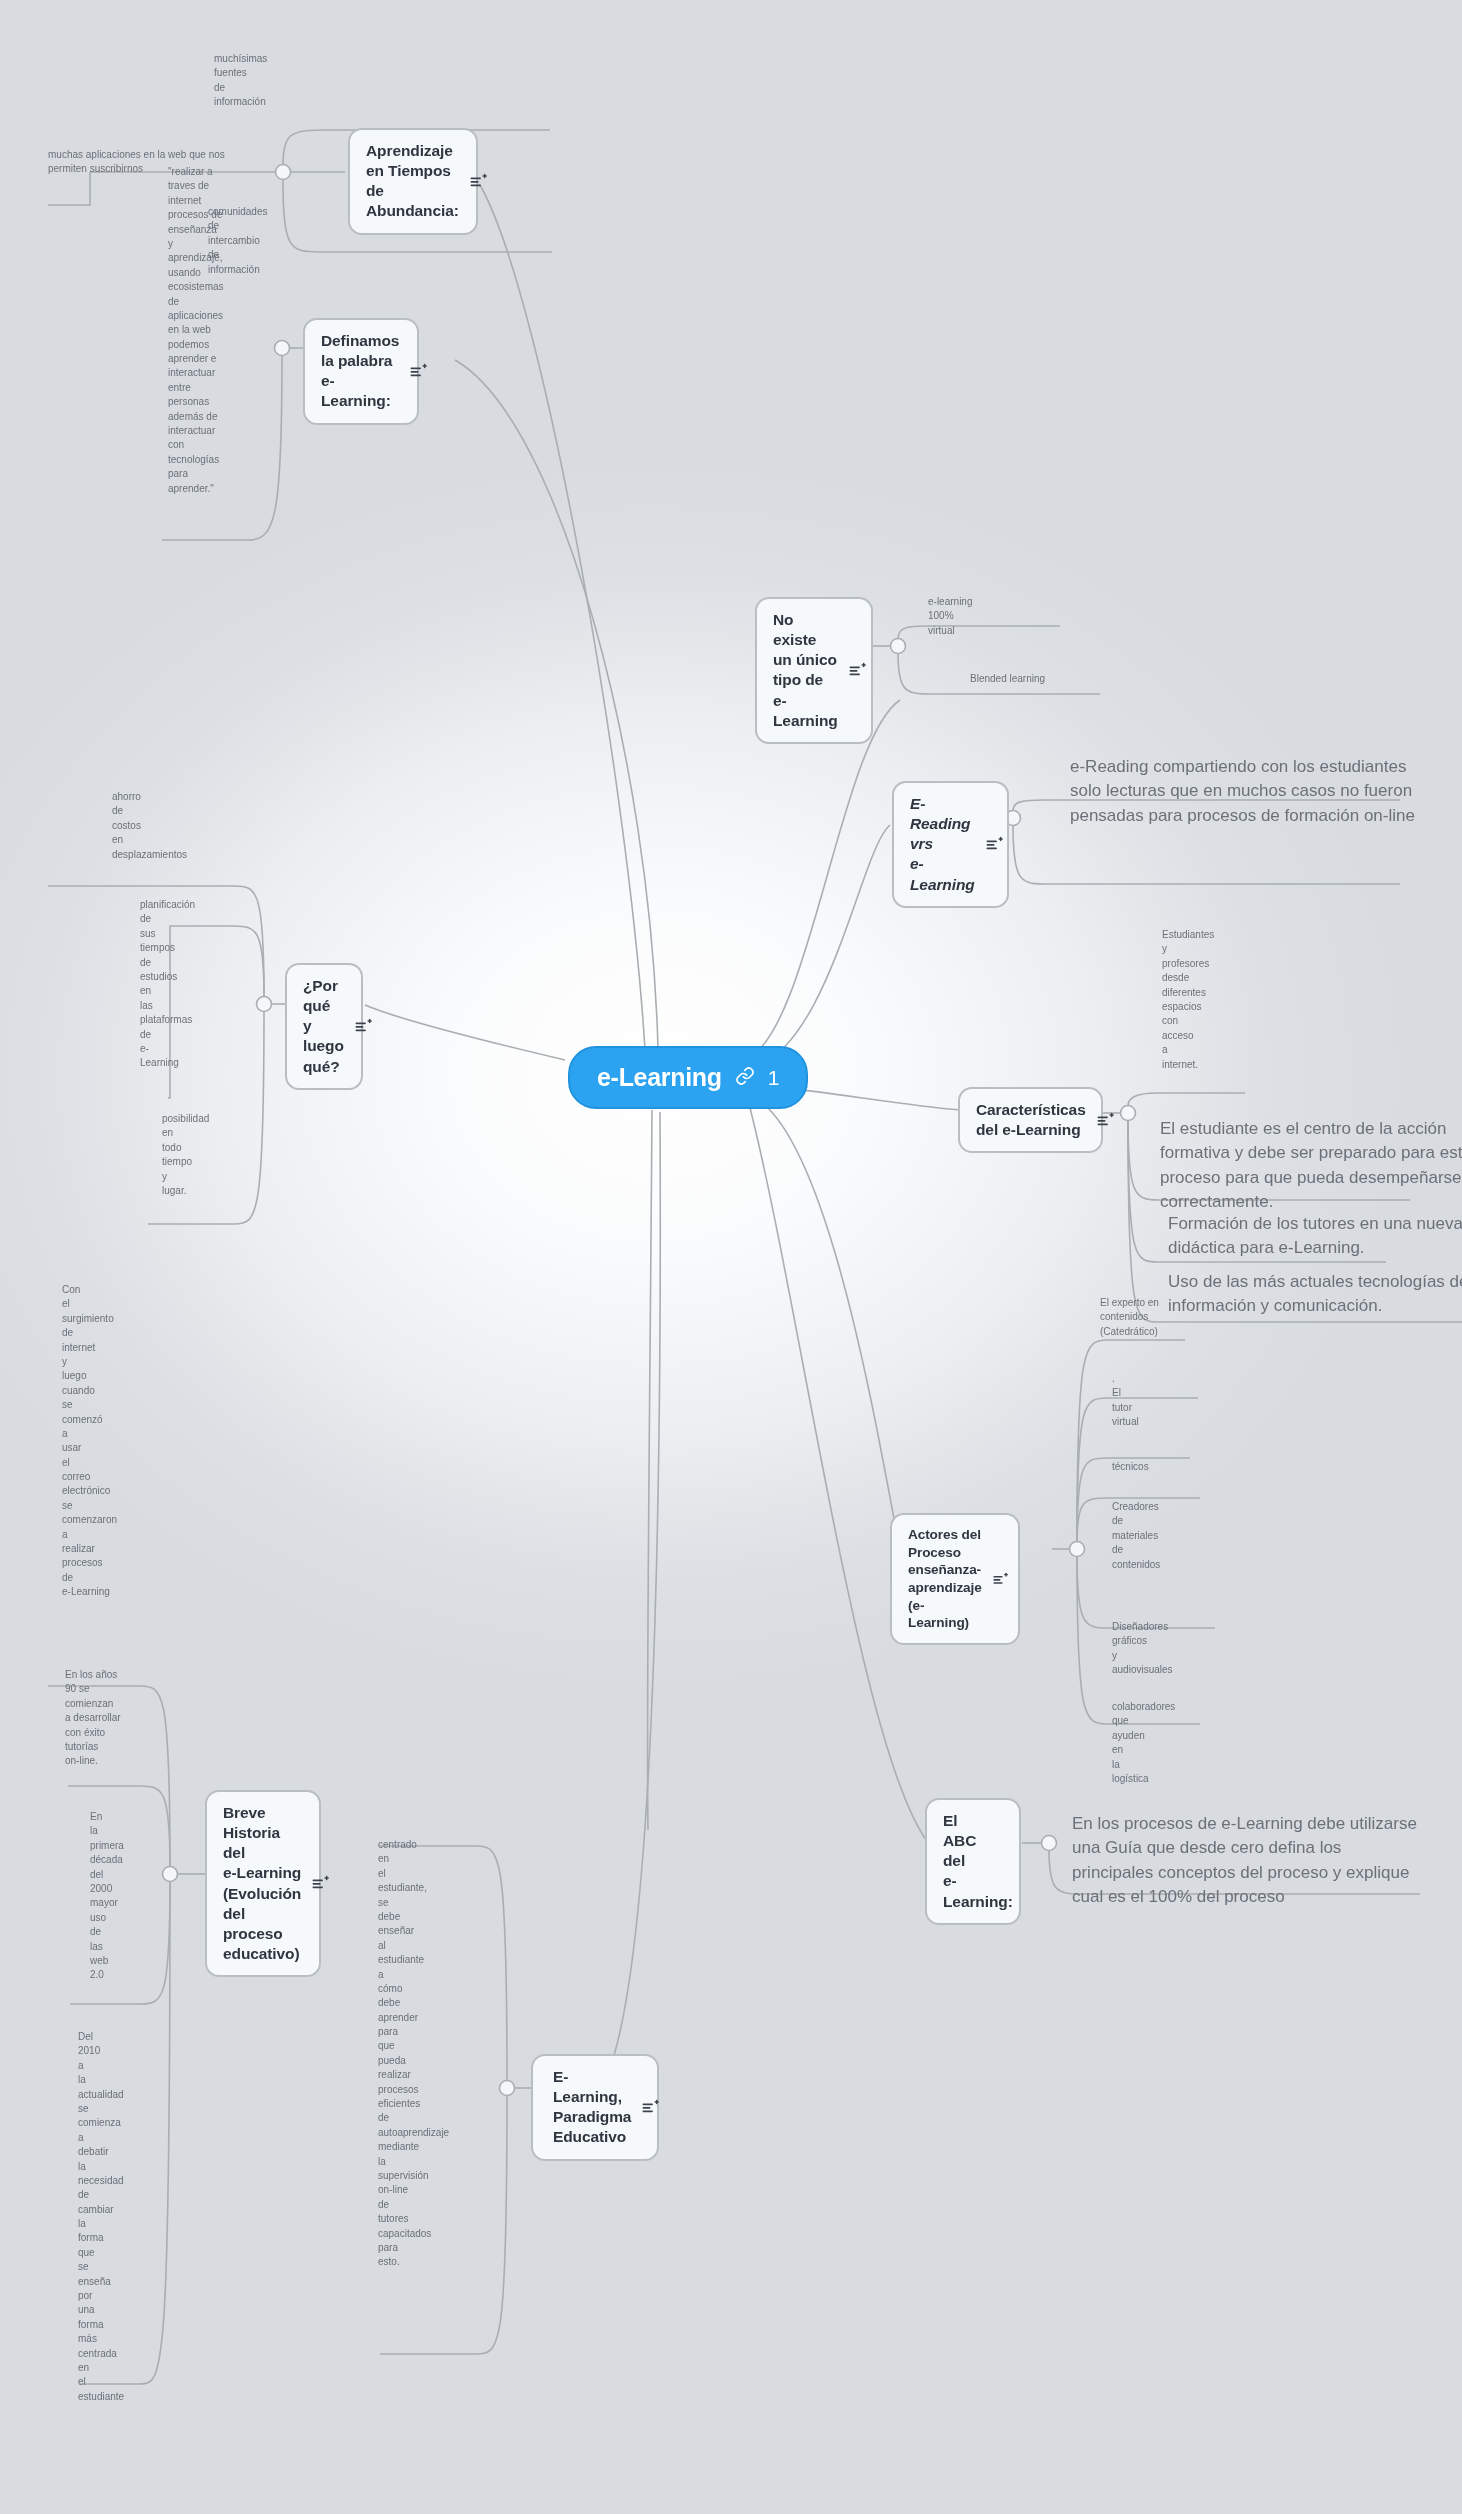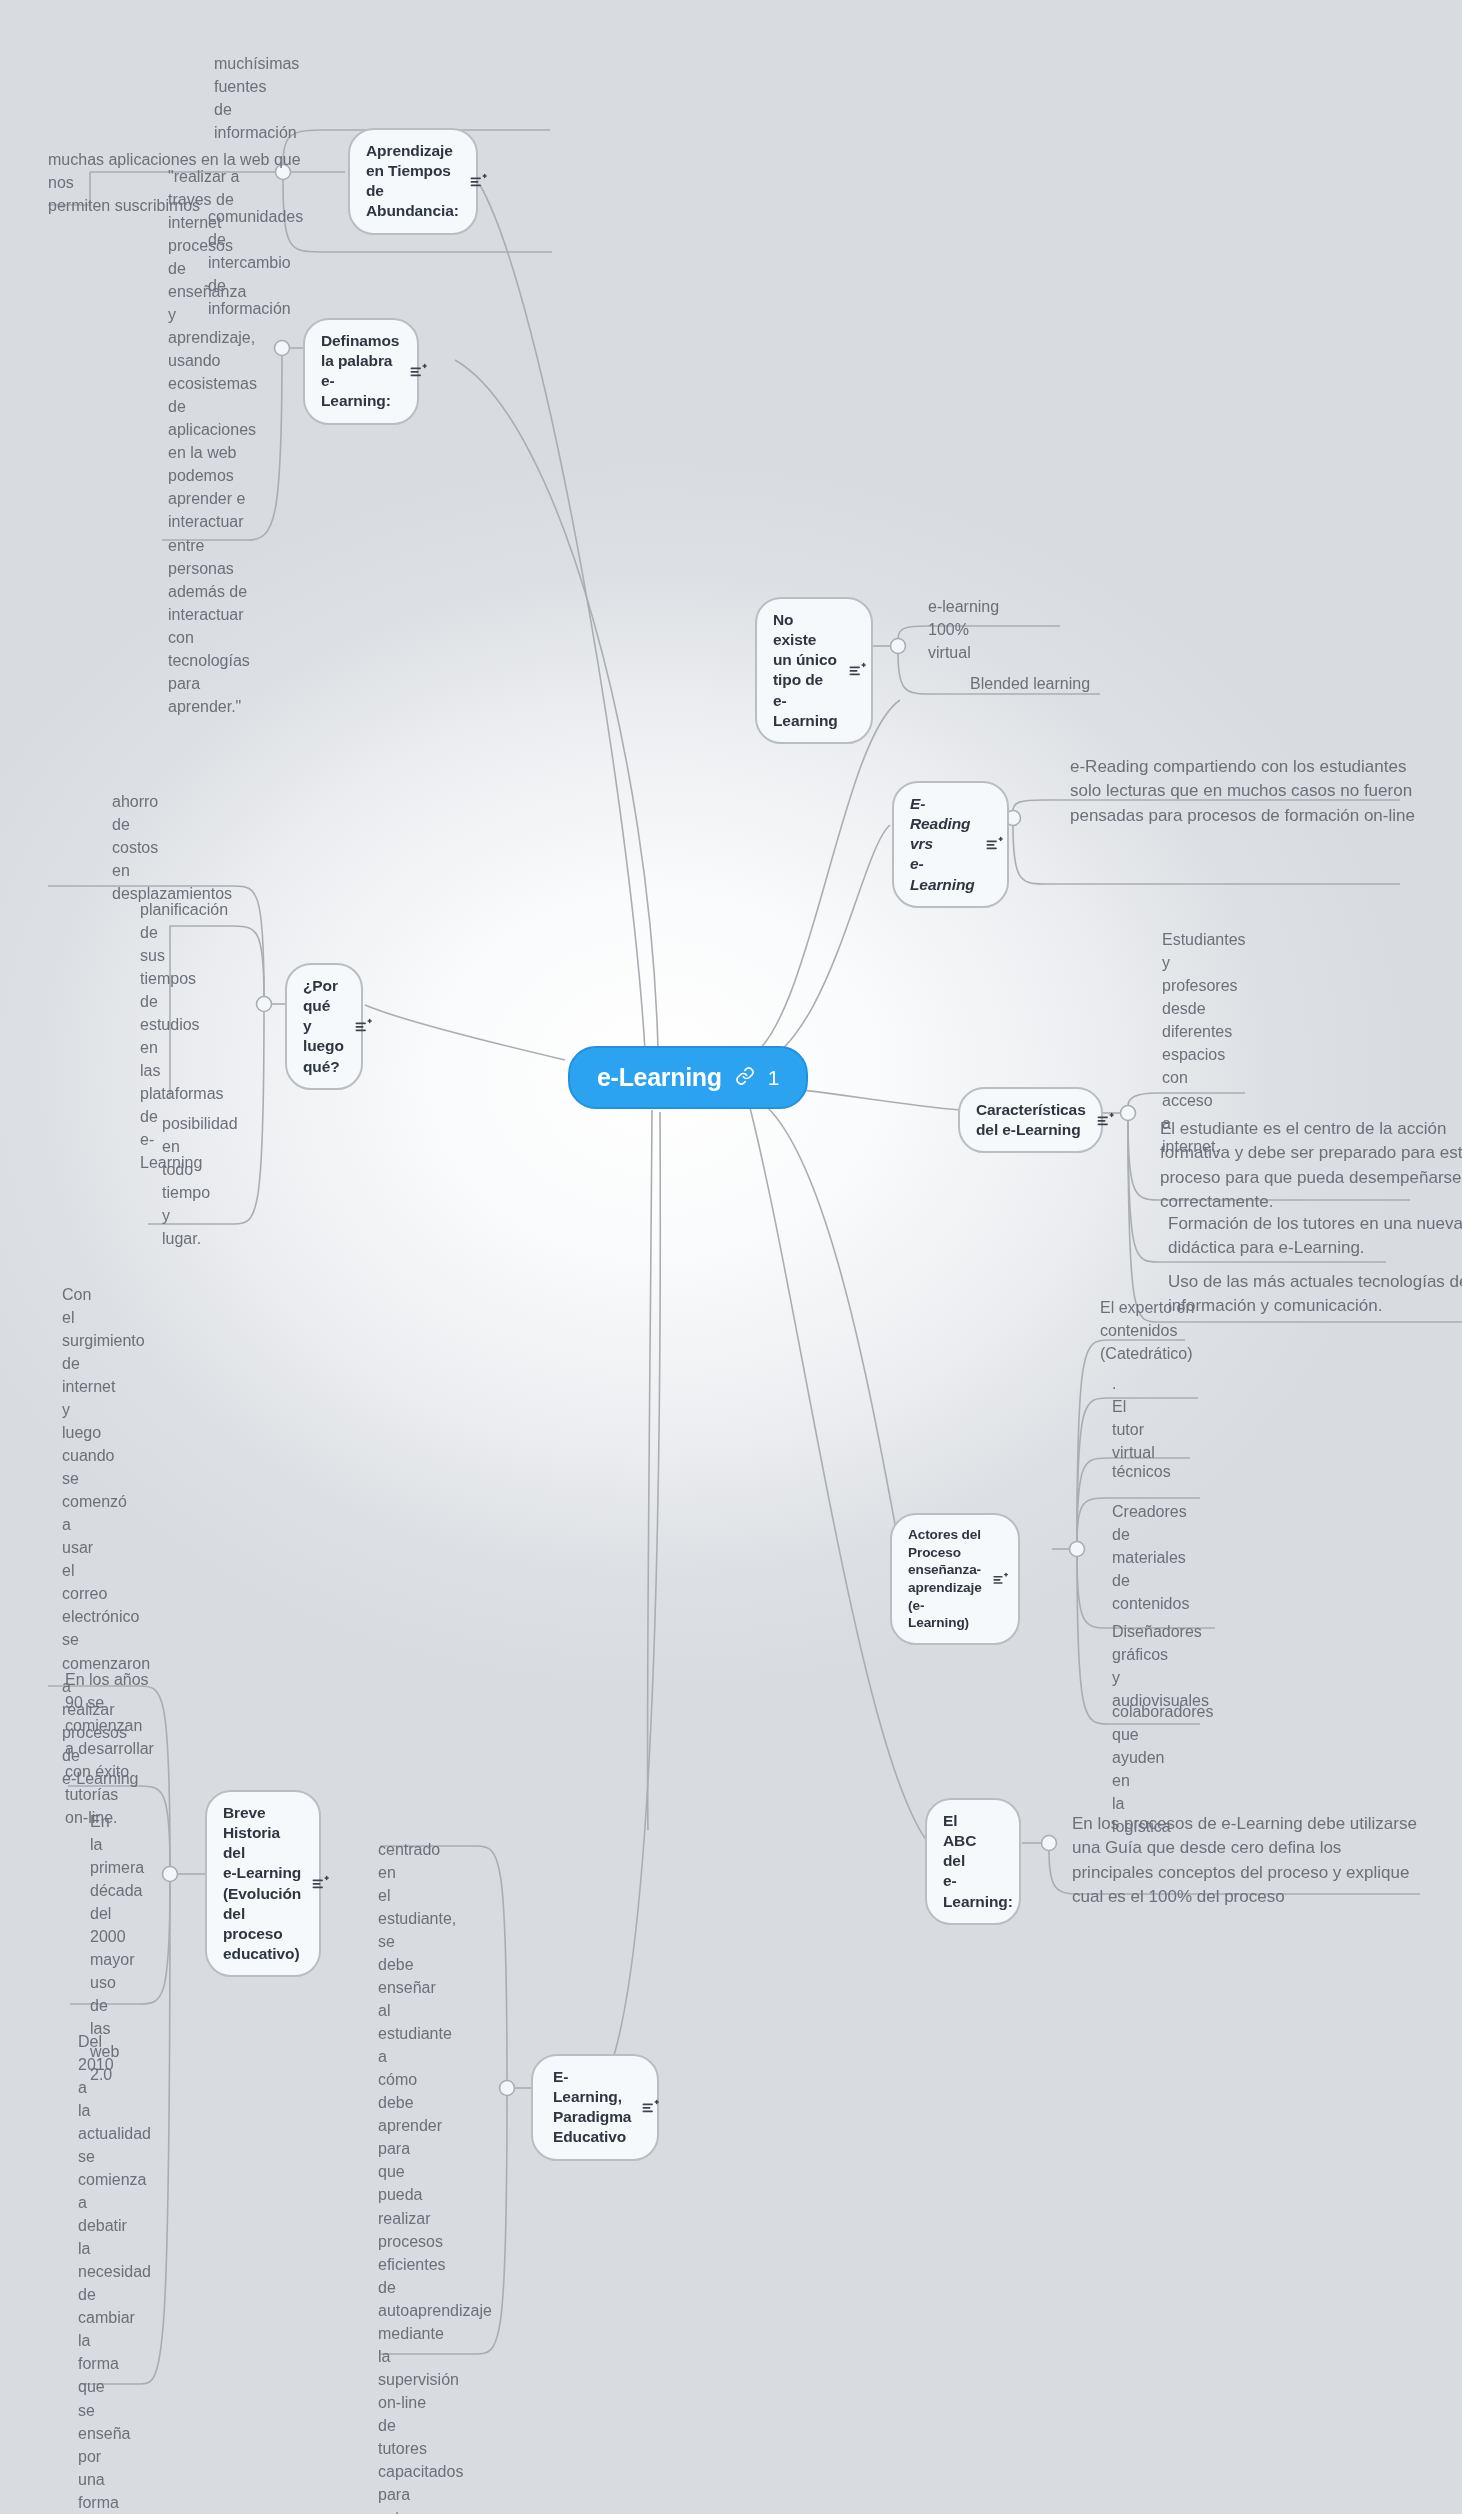--- a/index.html
+++ b/index.html
@@ -15,21 +15,21 @@
   #canvas { position: absolute; inset: 0; }
   svg.links { position: absolute; left:0; top:0; width: 1462px; height: 2514px; pointer-events: none; }
   svg.links path { fill: none; stroke: #a9aeb3; stroke-width: 1.6; }
   svg.links circle.conn { fill: #f4f7fa; stroke: #a9aeb3; stroke-width: 1.6; }
 
   
   .node {
     position: absolute;
     background: #f6f9fc;
     border: 2.5px solid #b9bec3;
-    border-radius: 26px;
+    border-radius: 14px;
     display: flex;
     align-items: center;
     justify-content: space-between;
     gap: 10px;
     padding: 11px 14px 11px 16px;
     font-weight: bold;
     font-size: 15.5px;
     line-height: 1.30;
     color: #2f3640;
     letter-spacing: -0.1px;
@@ -51,21 +51,21 @@
     font-weight: bold;
     font-size: 25px;
     letter-spacing: -0.3px;
   }
   .root .cnt { font-size: 21px; font-weight: normal; }
 
   
   .leaf {
     position: absolute;
     color: #6b7079;
-    font-size: 16px;
+    font-size: 10px;
     line-height: 1.44;
     white-space: pre-line;
     font-weight: normal;
   }
   .leaf.wide { font-size: 17px; }
 
   .note-icon { display:block; }
 </style>
 </head>
 <body>

